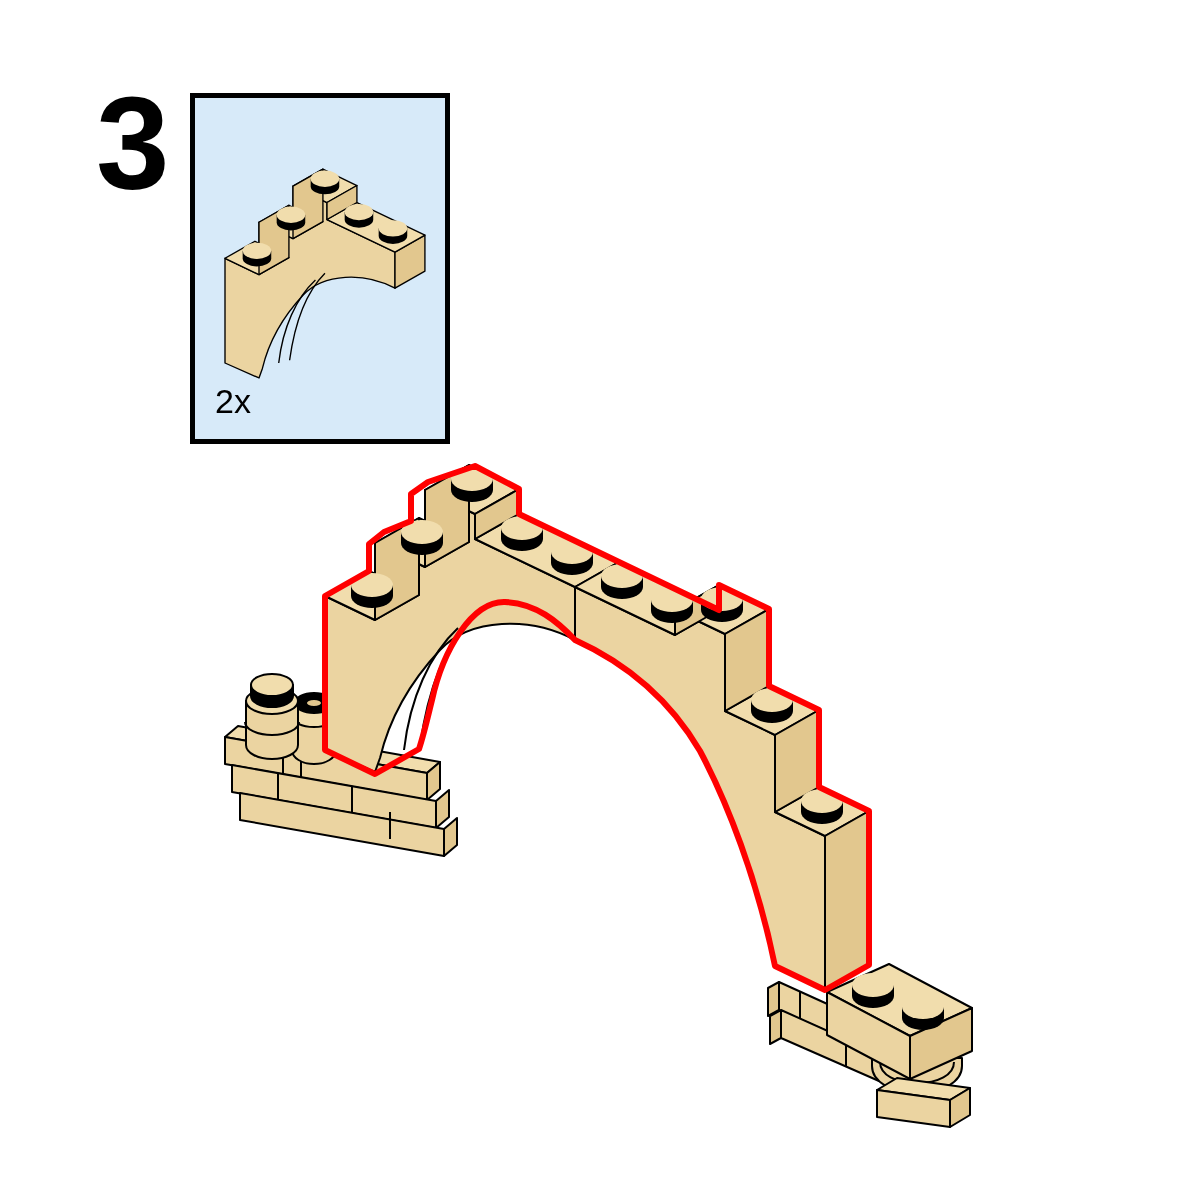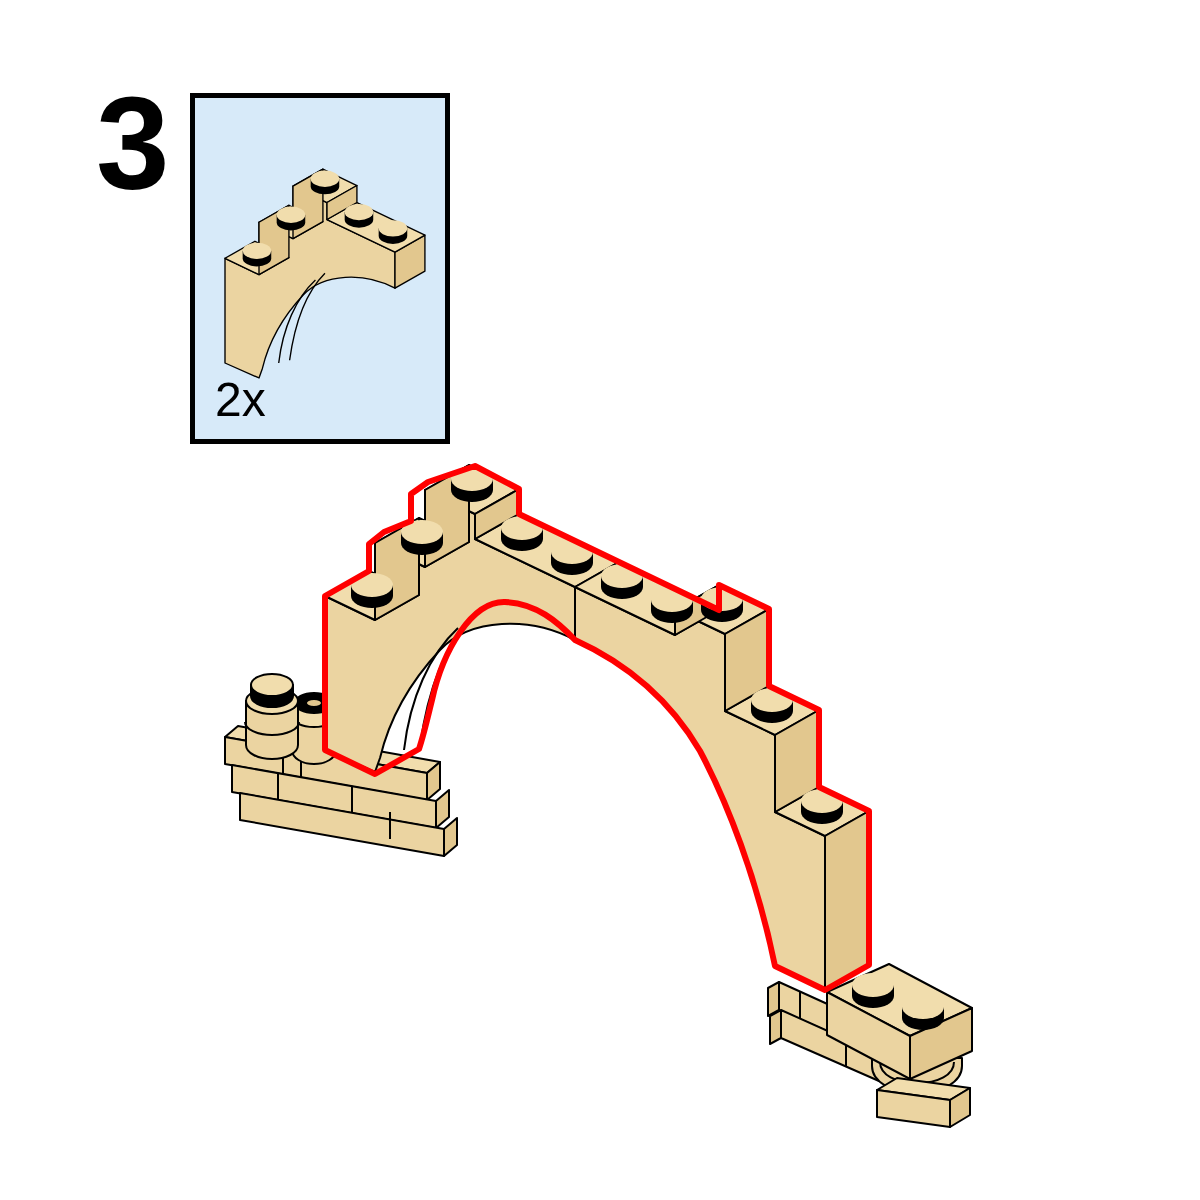--- a/index.html
+++ b/index.html
@@ -4,21 +4,21 @@
 <style>
   html,body{margin:0;padding:0;background:#fff;}
   .canvas{position:relative;width:1200px;height:1200px;background:#fff;overflow:hidden;
           font-family:"Liberation Sans", sans-serif;}
   .step-number{position:absolute;left:96px;top:78px;font-size:132px;font-weight:bold;
                line-height:1;color:var(--text,#000);letter-spacing:-4px;}
   .parts-box{position:absolute;left:190px;top:93px;width:250px;height:341px;
              background:var(--callout-bg,#D7EAF9);border:5px solid var(--callout-border,#000);
              box-sizing:content-box;}
   .parts-box svg{position:absolute;left:0;top:0;}
-  .qty-label{position:absolute;left:20px;bottom:12px;font-size:48px;color:var(--text,#000);}
+  .qty-label{position:absolute;left:20px;bottom:18px;font-size:34px;color:var(--text,#000);}
   .model-svg{position:absolute;left:0;top:0;}
   .piece path,.piece ellipse,.base path,.base ellipse{stroke:var(--outline,#000);stroke-width:2;stroke-linejoin:round;}
   .ftop{fill:var(--tan-top,#F1DDAD);}
   .ffront{fill:var(--tan-front,#EBD4A1);}
   .fside{fill:var(--tan-side,#E2C78E);}
   .thin{fill:none;stroke-width:1.5;}
   .studblk{fill:#000;}
   .redline{fill:none;stroke:var(--highlight-red,#FF0000);stroke-width:6;
            stroke-linejoin:round;stroke-linecap:round;}
 </style>

